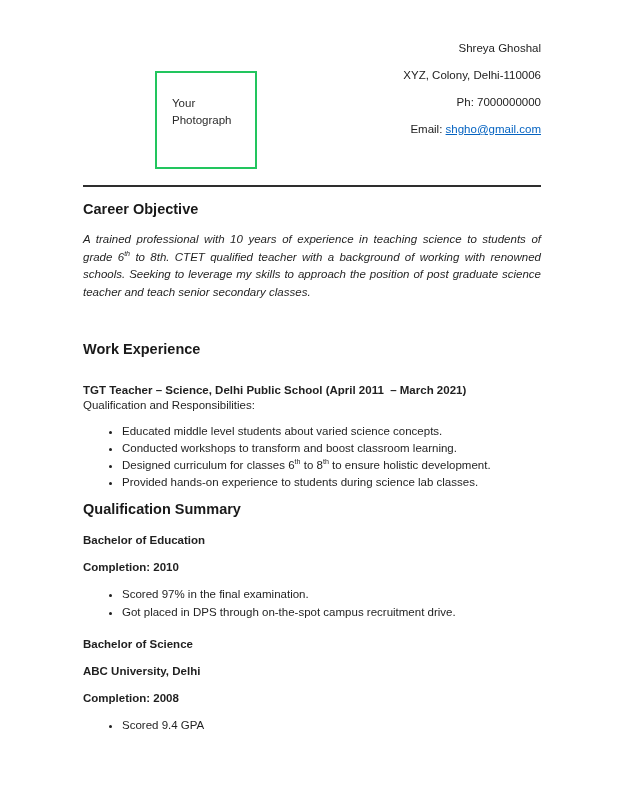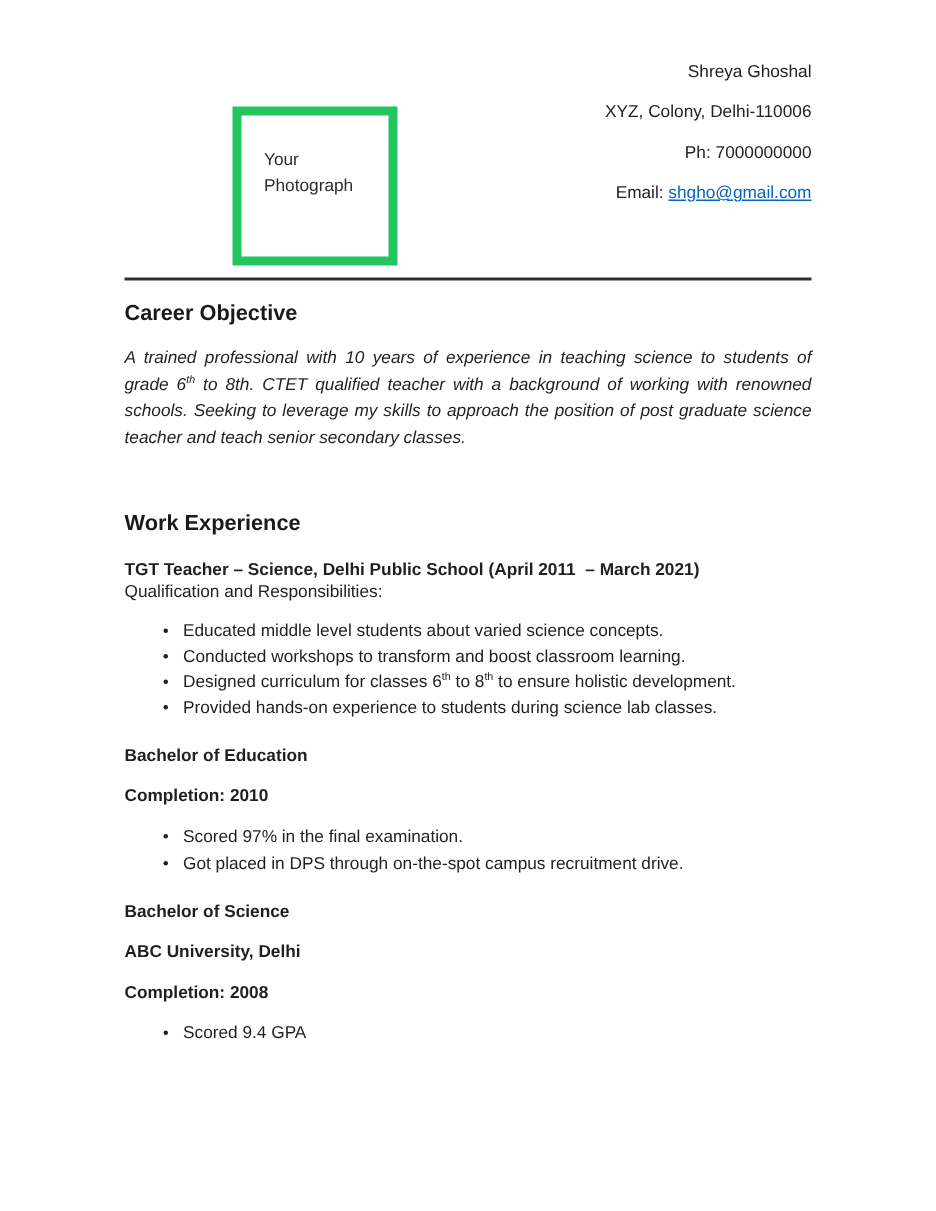--- a/index.html
+++ b/index.html
@@ -11,21 +11,21 @@
     -webkit-font-smoothing: antialiased;
   }
   .page { position: relative; width: 624px; height: 807px; overflow: hidden; }
   .content { padding: 0 83px; }
 
   
   .header { position: relative; height: 185px; }
   .photo-box {
     position: absolute; left: 72px; top: 71px;
     width: 98px; height: 94px;
-    border: 6px solid #22c55e;
+    border: 2px solid #22c55e;
     box-sizing: content-box;
   }
   .photo-box .label {
     padding: 22px 0 0 15px;
     font-size: 11.5px; line-height: 17px; color: #2b2b2b;
   }
   .contact {
     padding-top: 35px;
     text-align: right;
     font-size: 11.5px; line-height: 27px; color: #222;
@@ -44,21 +44,21 @@
   .objective {
     margin: 14px 0 0 0;
     font-style: italic;
     font-size: 11.5px; line-height: 17.5px;
     text-align: justify;
   }
   sup { font-size: 0.62em; vertical-align: super; line-height: 0; }
 
   .sec-work h2 { margin-top: 40px; }
   .job-title {
-    margin: 16px 0 0 0;
+    margin: 26px 0 0 0;
     font-weight: bold; font-size: 11.5px; line-height: 15px;
   }
   .job-sub { margin: 0; font-size: 11.5px; line-height: 15px; }
 
   ul.bullets {
     margin: 10px 0 0 0;
     padding-left: 39px;
     list-style: disc;
   }
   ul.bullets li { font-size: 11.5px; line-height: 17px; }
@@ -106,20 +106,21 @@
       <p class="job-sub">Qualification and Responsibilities:</p>
       <ul class="bullets">
         <li><span>Educated middle level students about varied science concepts.</span></li>
         <li><span>Conducted workshops to transform and boost classroom learning.</span></li>
         <li><span>Designed curriculum for classes 6</span><sup>th</sup><span> to 8</span><sup>th</sup><span> to ensure holistic development.</span></li>
         <li><span>Provided hands-on experience to students during science lab classes.</span></li>
       </ul>
     </section>
 
     <section class="sec-qual">
+      <h2>Qualification Summary</h2>
 
       <div>
         <p class="edu-line first">Bachelor of Education</p>
         <p class="edu-line">Completion: 2010</p>
         <ul class="bullets edu">
           <li>Scored 97% in the final examination.</li>
           <li>Got placed in DPS through on-the-spot campus recruitment drive.</li>
         </ul>
       </div>
 

